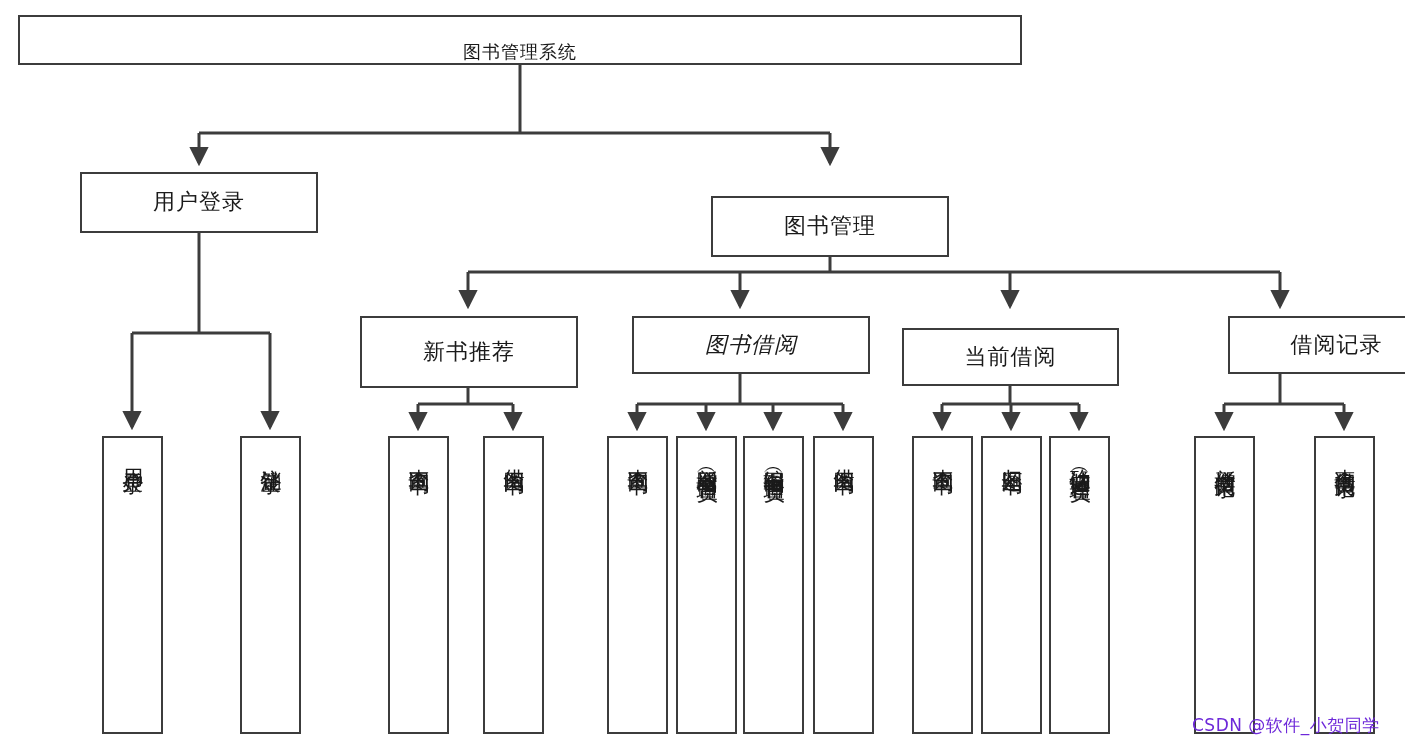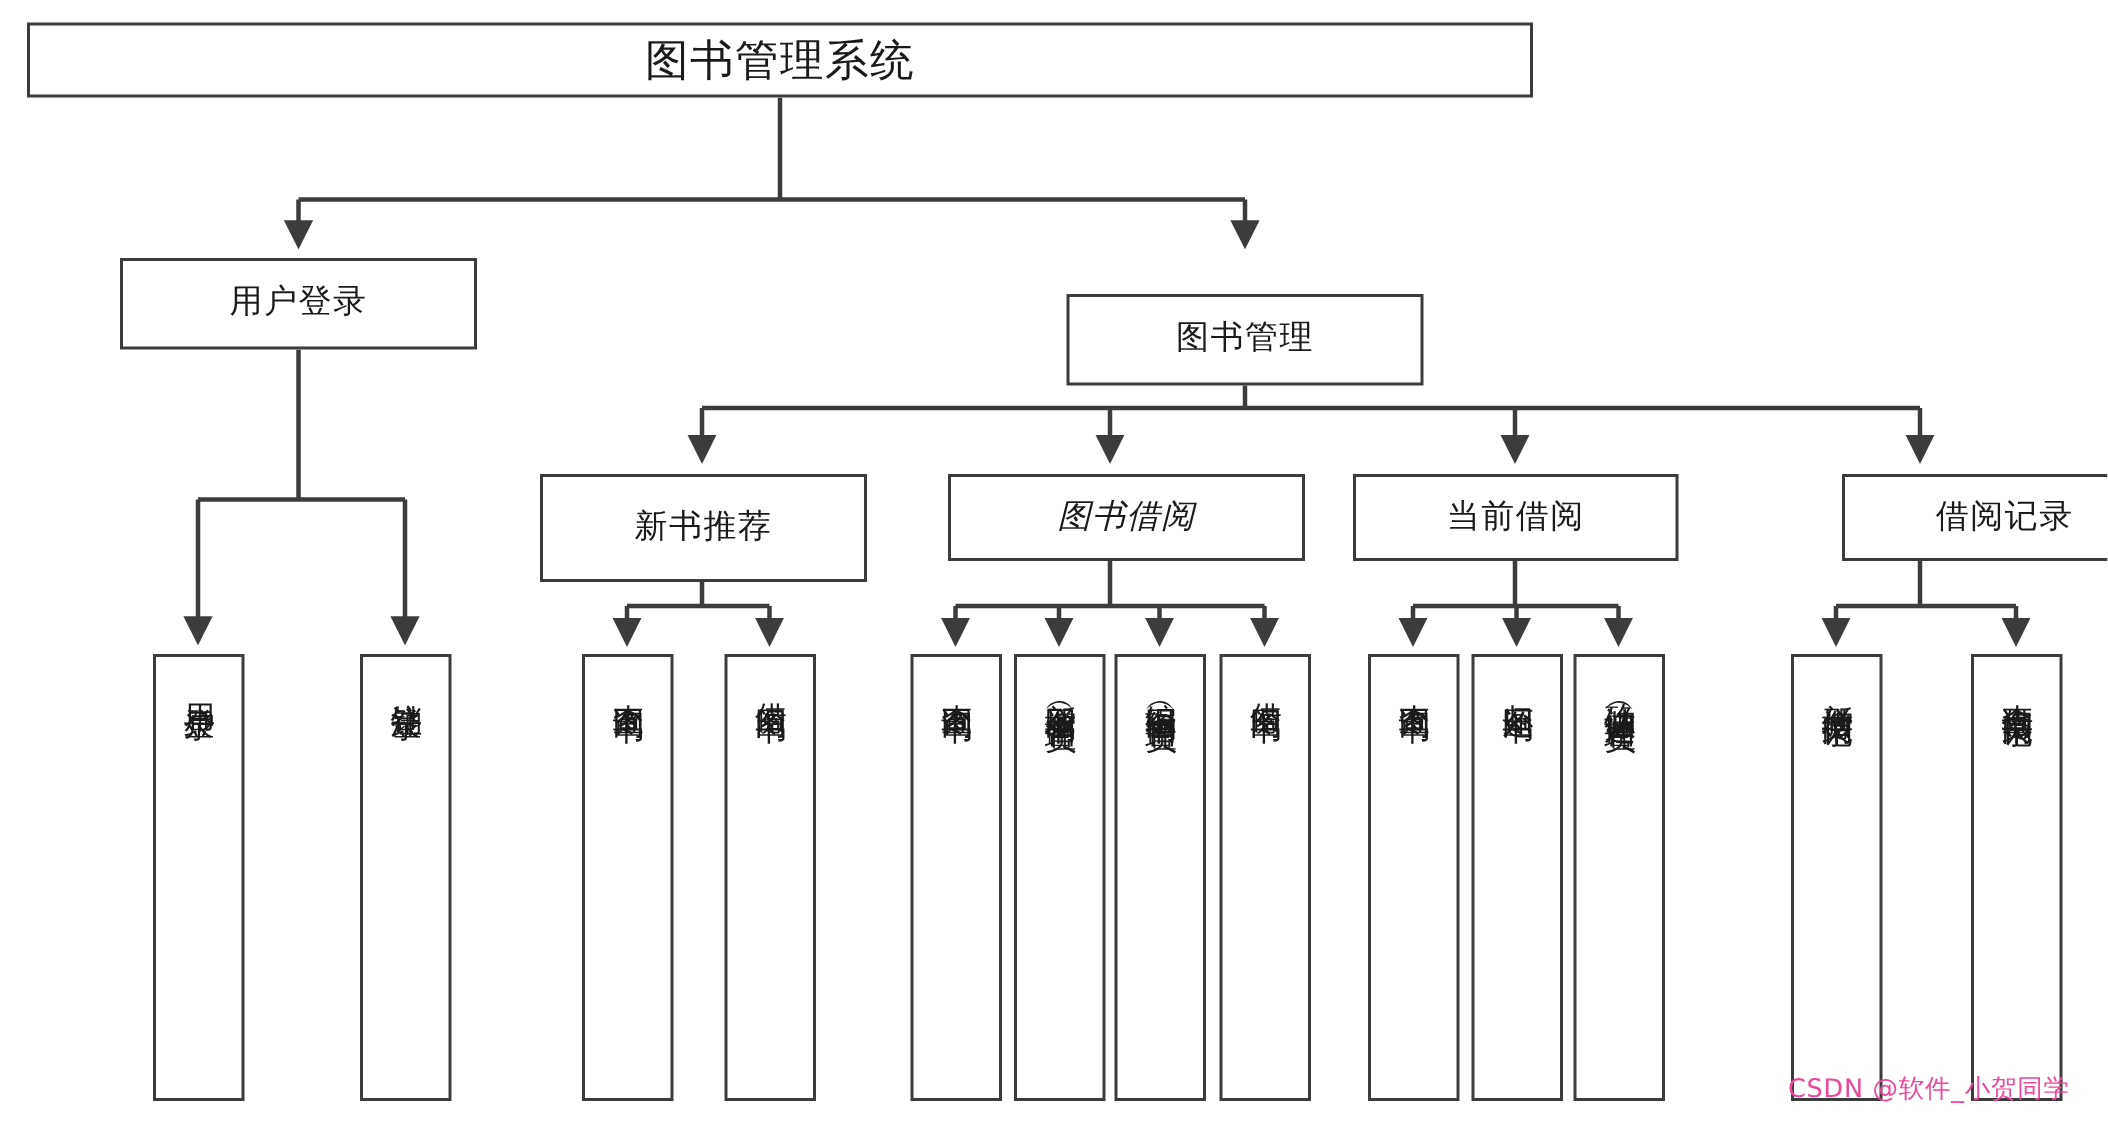--- a/index.html
+++ b/index.html
@@ -35,40 +35,41 @@
     align-items: center;
     justify-content: center;
     color: #1a1a1a;
   }
   .node.horiz {
     font-size: 22px;
     letter-spacing: 1px;
     line-height: 1.2;
   }
   .node.root {
-    font-size: 29px;
+    font-size: 18px;
+    align-items: flex-end;
   }
   .node.vert {
     align-items: flex-start;
     justify-content: center;
     padding-top: 14px;
   }
   .vlabel {
     writing-mode: vertical-rl;
     text-orientation: upright;
     font-size: 21px;
     line-height: 1.28;
     letter-spacing: 2px;
     white-space: nowrap;
     color: #1a1a1a;
   }
   .watermark {
     position: absolute;
     font-size: 17px;
-    color: #ec4899;
+    color: #6d28d9;
     letter-spacing: 0.5px;
     white-space: nowrap;
     font-family: "DejaVu Sans", "Liberation Sans", sans-serif;
   }
 </style>
 </head>
 <body>
 
 <div id="canvas">
 
@@ -132,21 +133,21 @@
   <div class="node horiz" style="left:711px; top:172px; width:238px; height:61px;margin-top:24px;">
     <span>图书管理</span>
   </div>
 
   <div class="node horiz" style="left:360px; top:316px; width:218px; height:72px;">
     <span>新书推荐</span>
   </div>
   <div class="node horiz" style="left:632px; top:316px; width:238px; height:58px;font-style:italic;">
     <span>图书借阅</span>
   </div>
-  <div class="node horiz" style="left:902px; top:316px; width:217px; height:58px;">
+  <div class="node horiz" style="left:902px; top:328px; width:217px; height:58px;">
     <span>当前借阅</span>
   </div>
   <div class="node horiz" style="left:1228px; top:316px; width:217px; height:58px;">
     <span>借阅记录</span>
   </div>
 
   <div class="node vert" style="left:102px; top:436px; width:61px; height:298px;">
     <span class="vlabel">用户登录</span>
   </div>
   <div class="node vert" style="left:240px; top:436px; width:61px; height:298px;">

